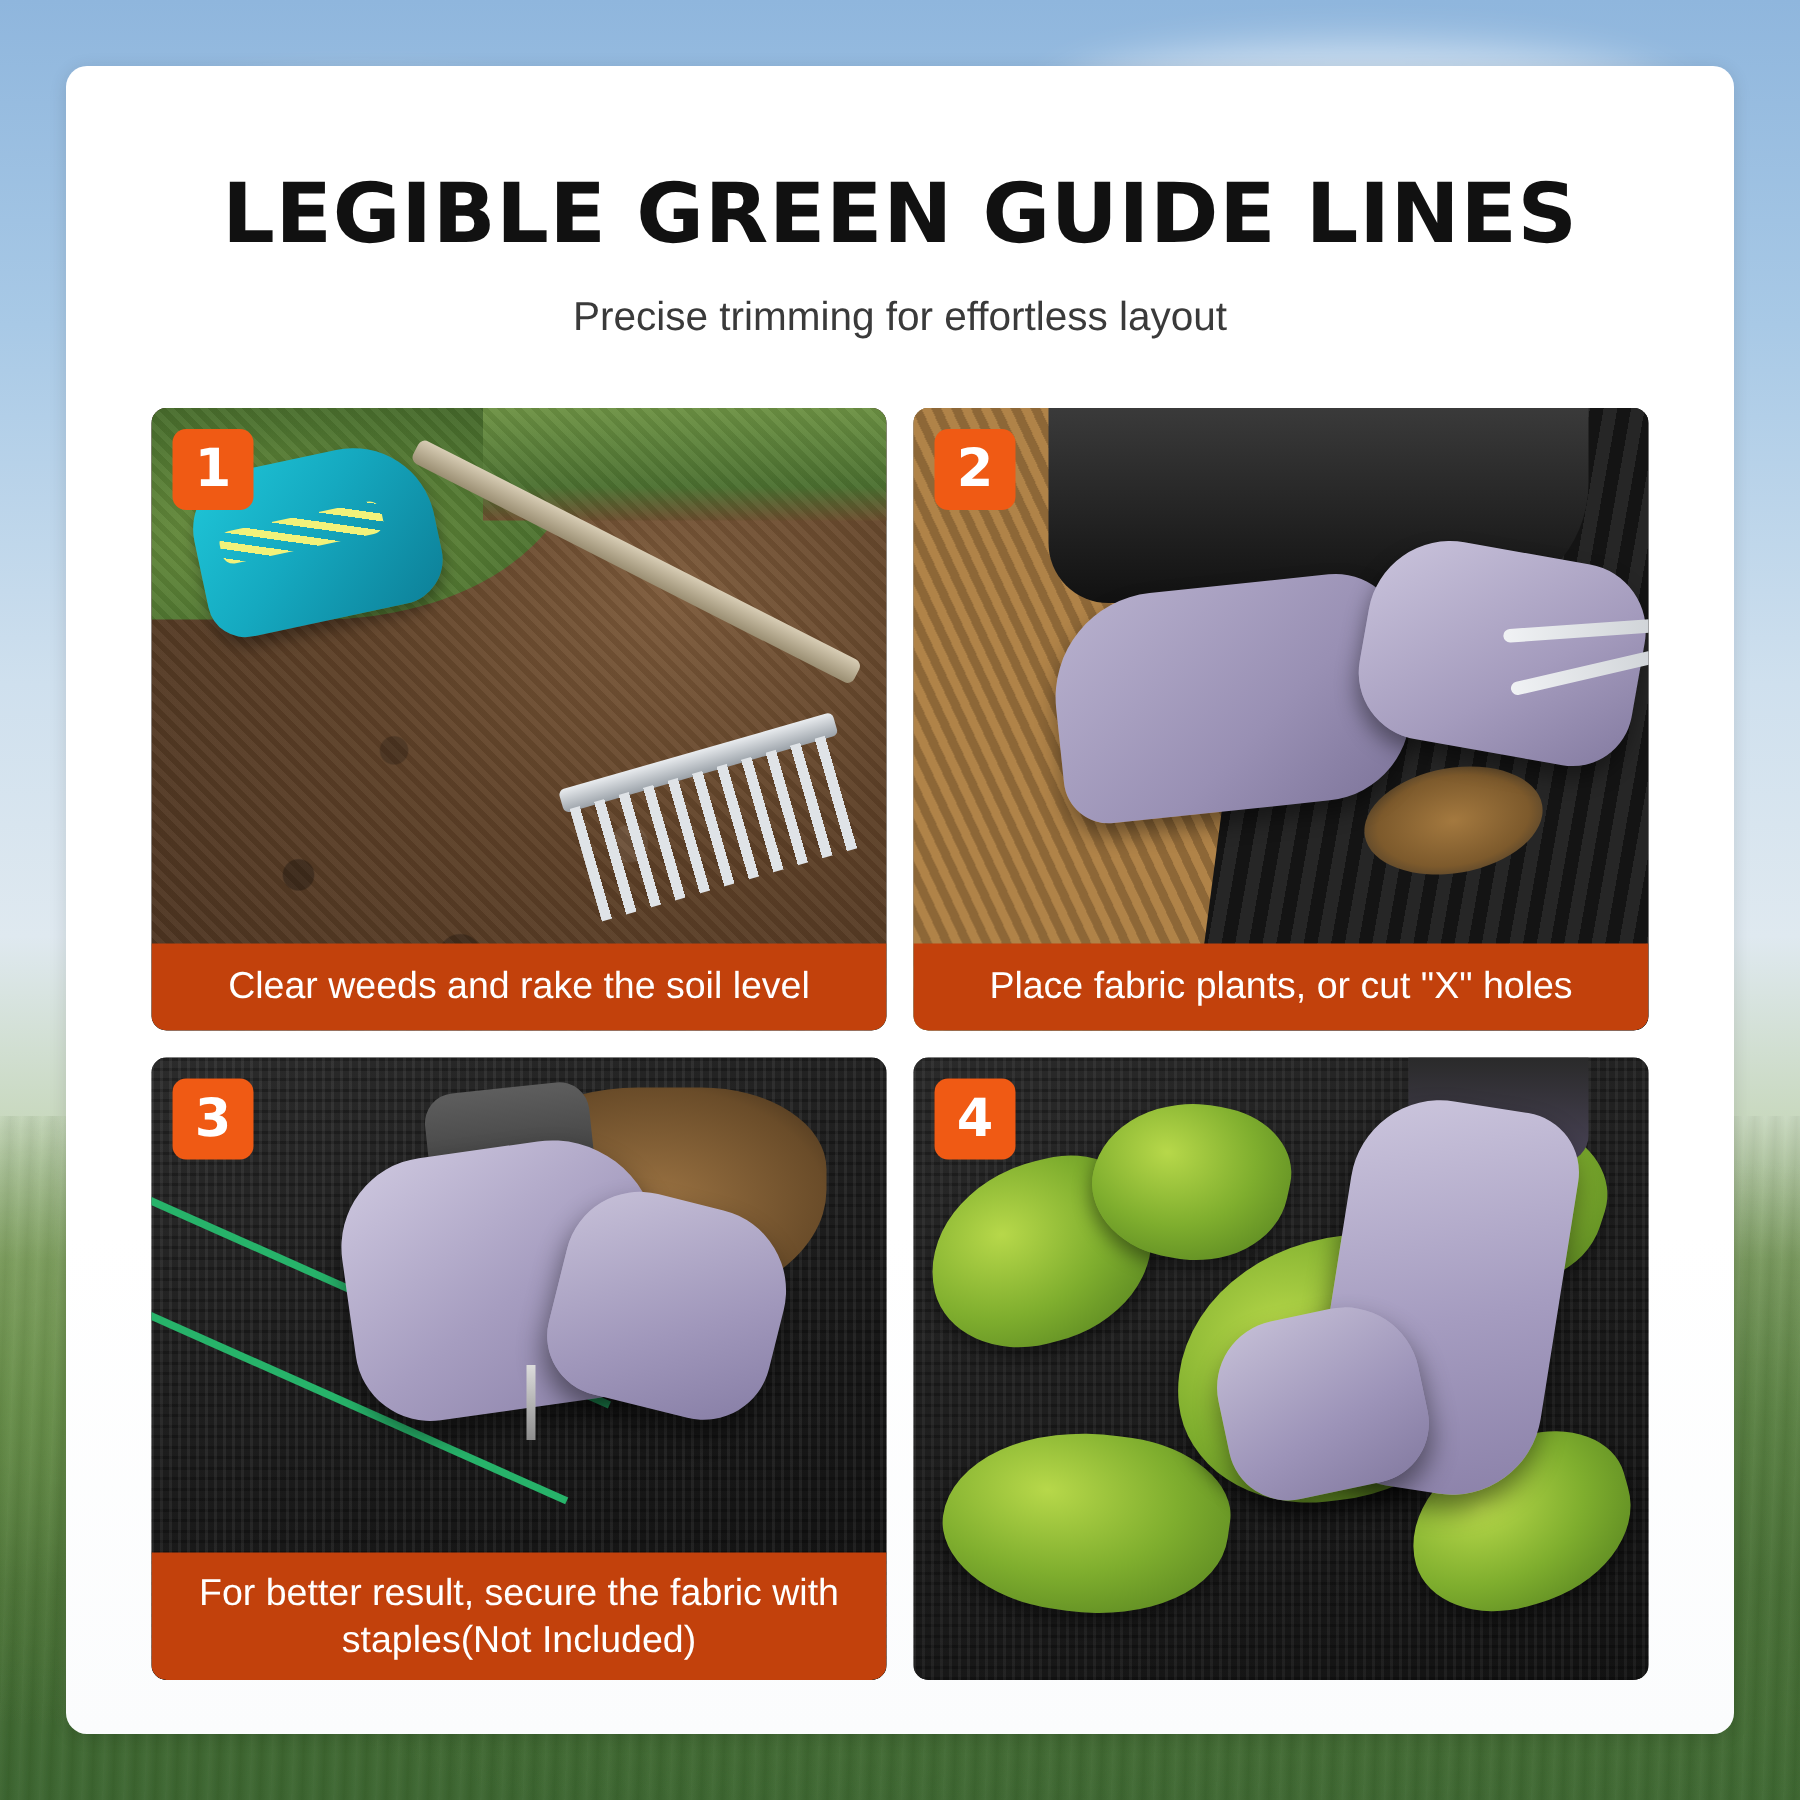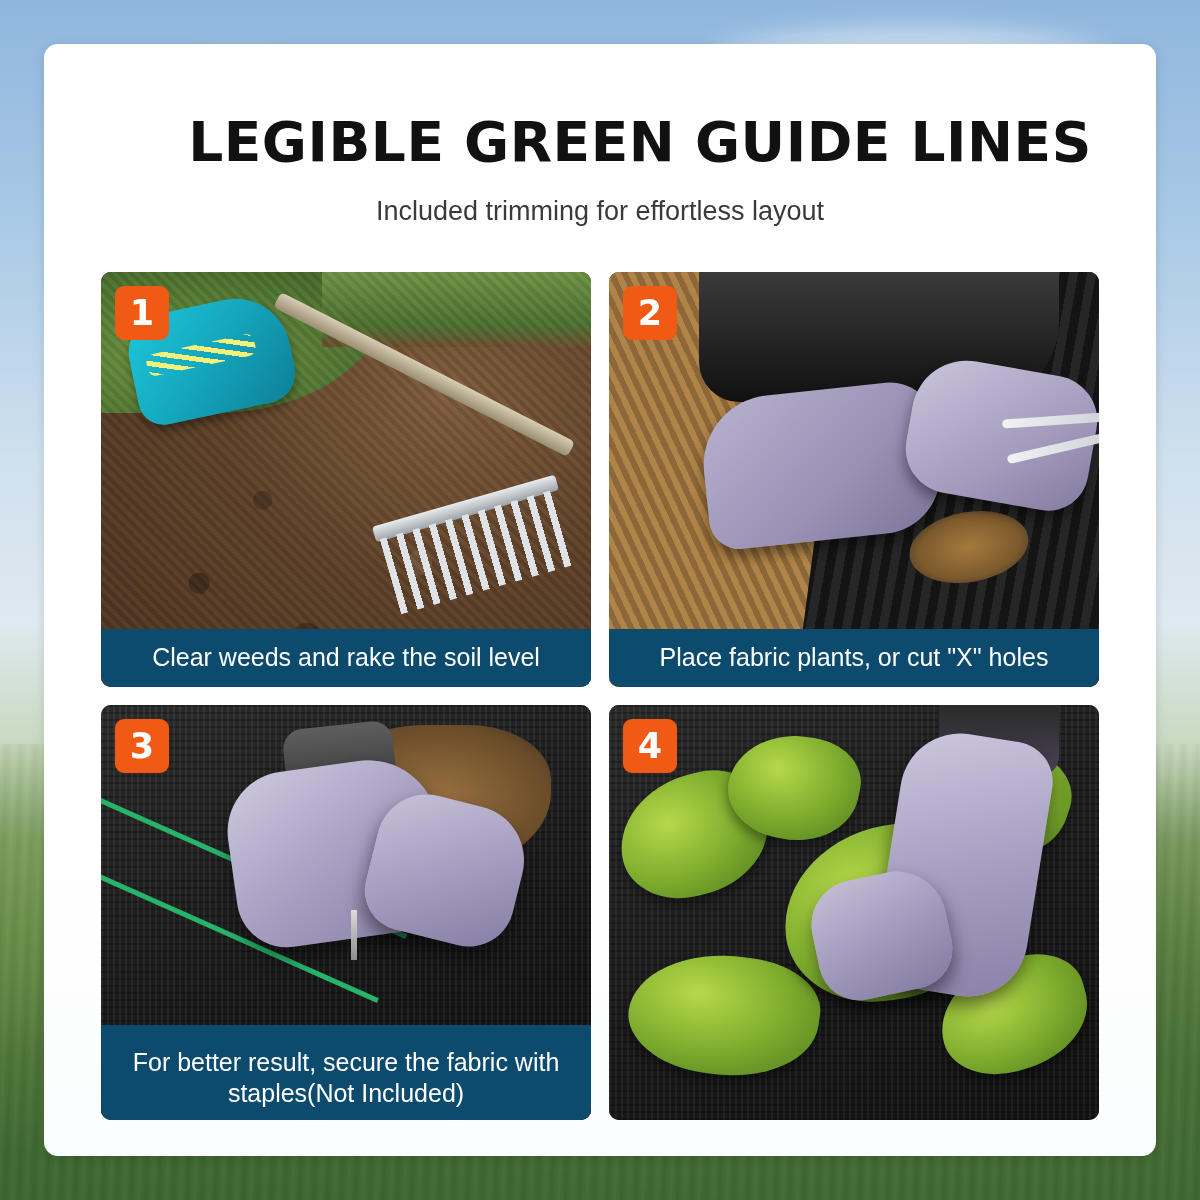--- a/index.html
+++ b/index.html
@@ -70,21 +70,20 @@
     top: 66px;
     left: 0;
     width: 100%;
     text-align: center;
     font-size: 55px;
     font-weight: 700;
     letter-spacing: 0.5px;
     color: #111111;
     font-family: "DejaVu Sans", sans-serif;
     text-transform: uppercase;
-    margin-left: 40px;
   }
   .subhead {
     position: absolute;
     top: 152px;
     left: 0;
     width: 100%;
     text-align: center;
     font-size: 27px;
     font-weight: 400;
     color: #3a3a3a;
@@ -130,31 +129,31 @@
     justify-content: center;
     font-family: "DejaVu Sans", sans-serif;
     z-index: 4;
   }
 
   .caption {
     position: absolute;
     left: 0;
     right: 0;
     bottom: 0;
-    background: #0c4a6e;
+    background: #c2410c;
     color: #ffffff;
     text-align: center;
     font-size: 25px;
     line-height: 1.22;
     padding: 13px 10px 15px;
     box-sizing: border-box;
     border-radius: 0 0 10px 10px;
     z-index: 3;
   }
-  .caption.two-line { padding: 22px 10px 12px; margin-top: 24px; }
+  .caption.two-line { padding: 12px 10px 12px; margin-top: 24px; }
 
   
   .p1 {
     background:
       radial-gradient(ellipse at 70% 30%, #7d5a3a 0%, #5d4027 45%, #4a3220 100%);
   }
   .p1 .grass {
     position: absolute;
     left: 0; top: 0;
     width: 58%;
@@ -406,21 +405,21 @@
 
 <div class="backdrop">
   <div class="cloud" style="left:90px; top:60px; width:300px; height:70px;"></div>
   <div class="cloud" style="left:700px; top:30px; width:420px; height:80px;"></div>
   <div class="cloud" style="left:400px; top:150px; width:360px; height:60px;"></div>
 </div>
 
 <div class="card">
 
   <div class="headline">LEGIBLE GREEN GUIDE LINES</div>
-  <div class="subhead">Included trimming for effortless layout</div>
+  <div class="subhead">Precise trimming for effortless layout</div>
 
   <div class="grid">
 
     <div class="step">
       <div class="photo p1">
         <div class="grass"></div>
         <div class="grass2"></div>
         <div class="soiltex"></div>
         <div class="shoe"></div>
         <div class="handle"></div>

